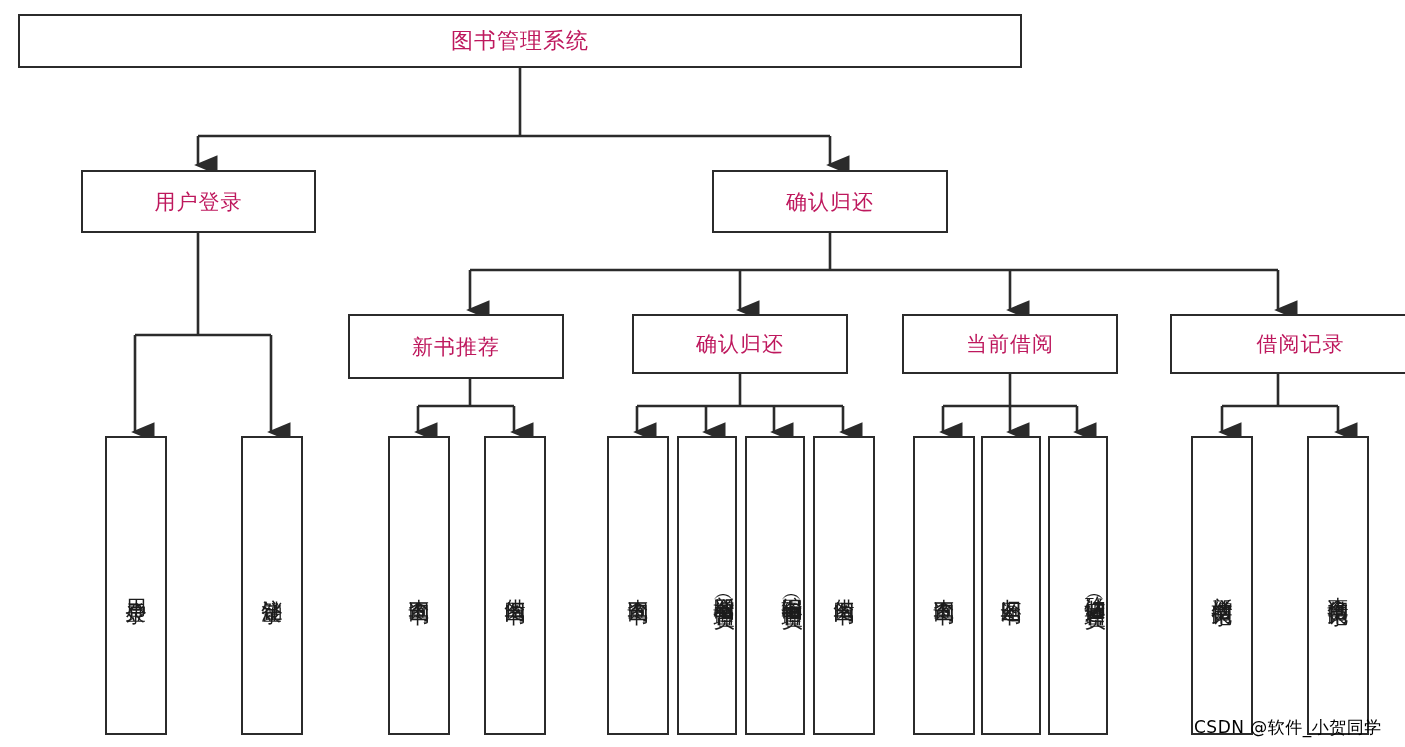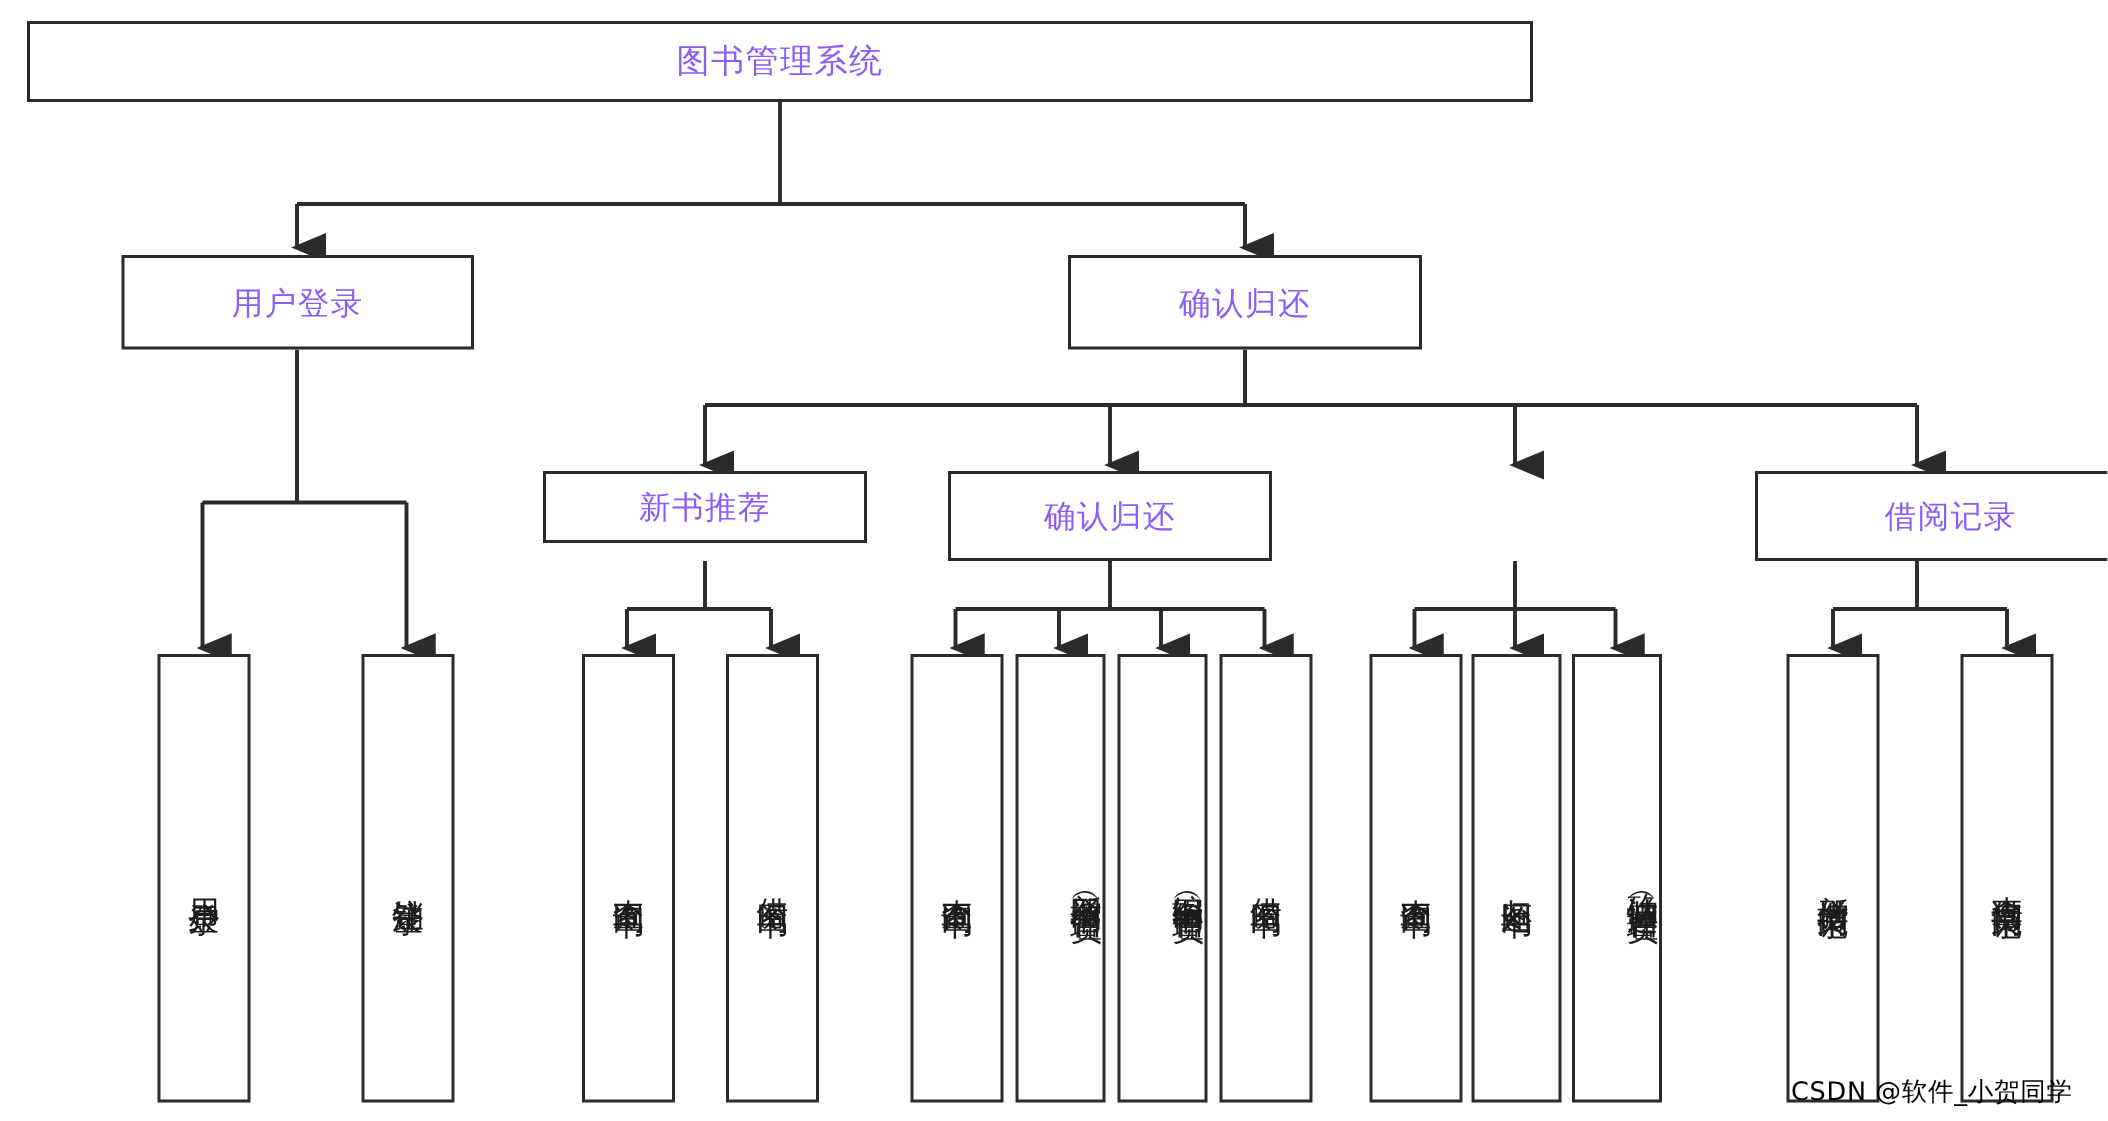--- a/index.html
+++ b/index.html
@@ -25,21 +25,21 @@
     height: 747px;
   }
   .node {
     position: absolute;
     box-sizing: border-box;
     background: #ffffff;
     border: 2.5px solid #2b2b2b;
     display: flex;
     align-items: center;
     justify-content: center;
-    color: #8b5cf6;
+    color: #be185d;
   }
   .node.horiz {
     font-size: 21px;
     letter-spacing: 1px;
   }
   .node.horiz.root {
     font-size: 22px;
   }
   .leaf {
     position: absolute;
@@ -137,26 +137,29 @@
     <span>图书管理系统</span>
   </div>
 
   <div class="node horiz" style="left:81px; top:170px; width:235px; height:63px;">
     <span>用户登录</span>
   </div>
   <div class="node horiz" style="left:712px; top:170px; width:236px; height:63px;">
     <span>确认归还</span>
   </div>
 
-  <div class="node horiz" style="left:362px; top:314px; width:216px; height:48px;">
+  <div class="node horiz" style="left:348px; top:314px; width:216px; height:65px;">
     <span>新书推荐</span>
   </div>
   <div class="node horiz" style="left:632px; top:314px; width:216px; height:60px;">
     <span>确认归还</span>
   </div>
+  <div class="node horiz" style="left:902px; top:314px; width:216px; height:60px;">
+    <span>当前借阅</span>
+  </div>
   <div class="node horiz" style="left:1170px; top:314px; width:261px; height:60px;">
     <span>借阅记录</span>
   </div>
 
   <div class="leaf" style="left:105px; top:436px; width:62px; height:299px;">
     <span class="vtext">用户登录</span>
   </div>
   <div class="leaf" style="left:241px; top:436px; width:62px; height:299px;">
     <span class="vtext">注销登录</span>
   </div>

